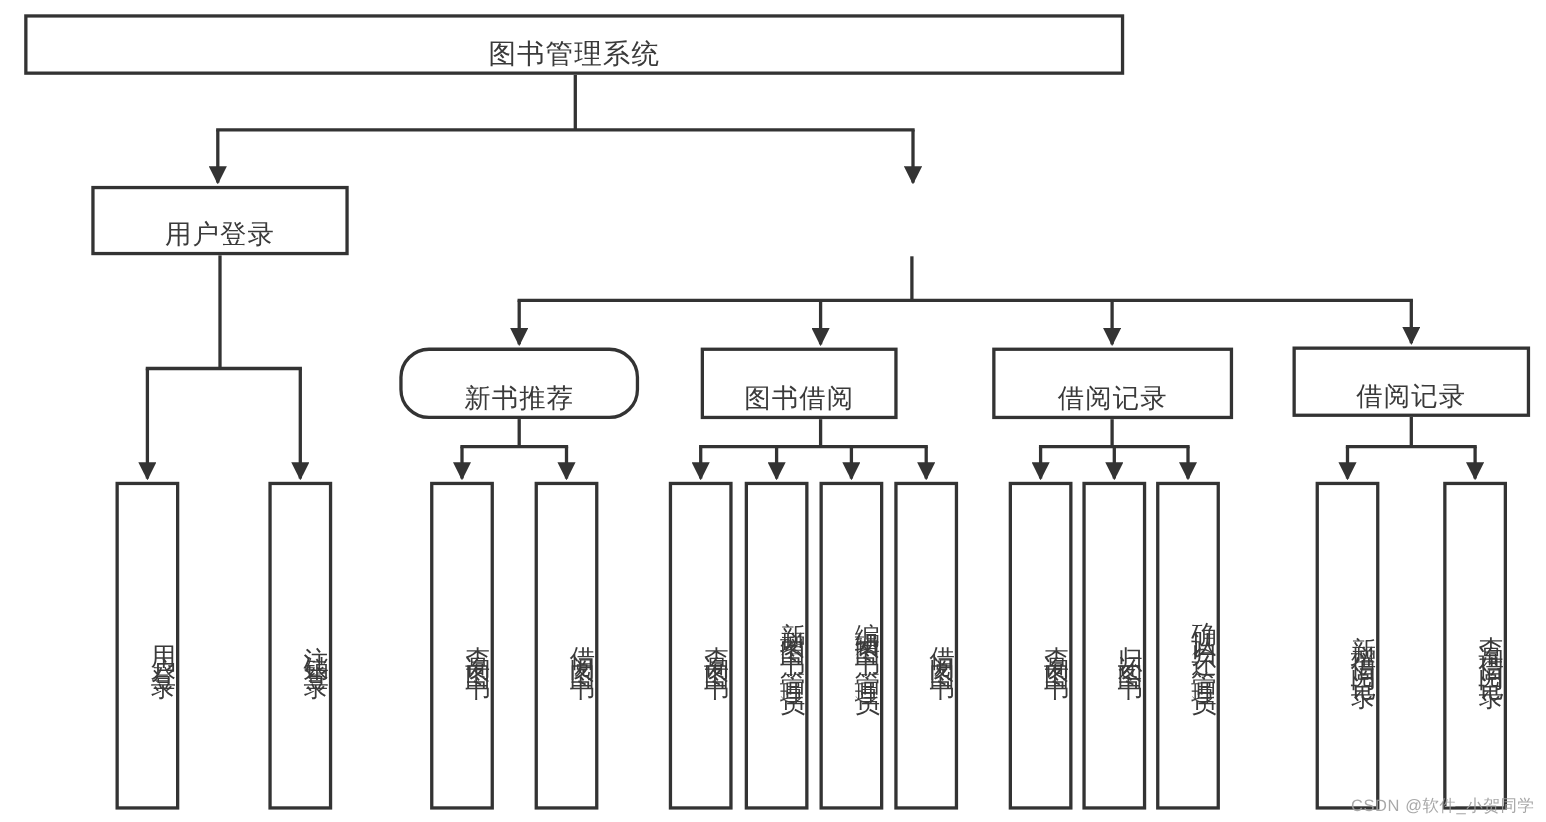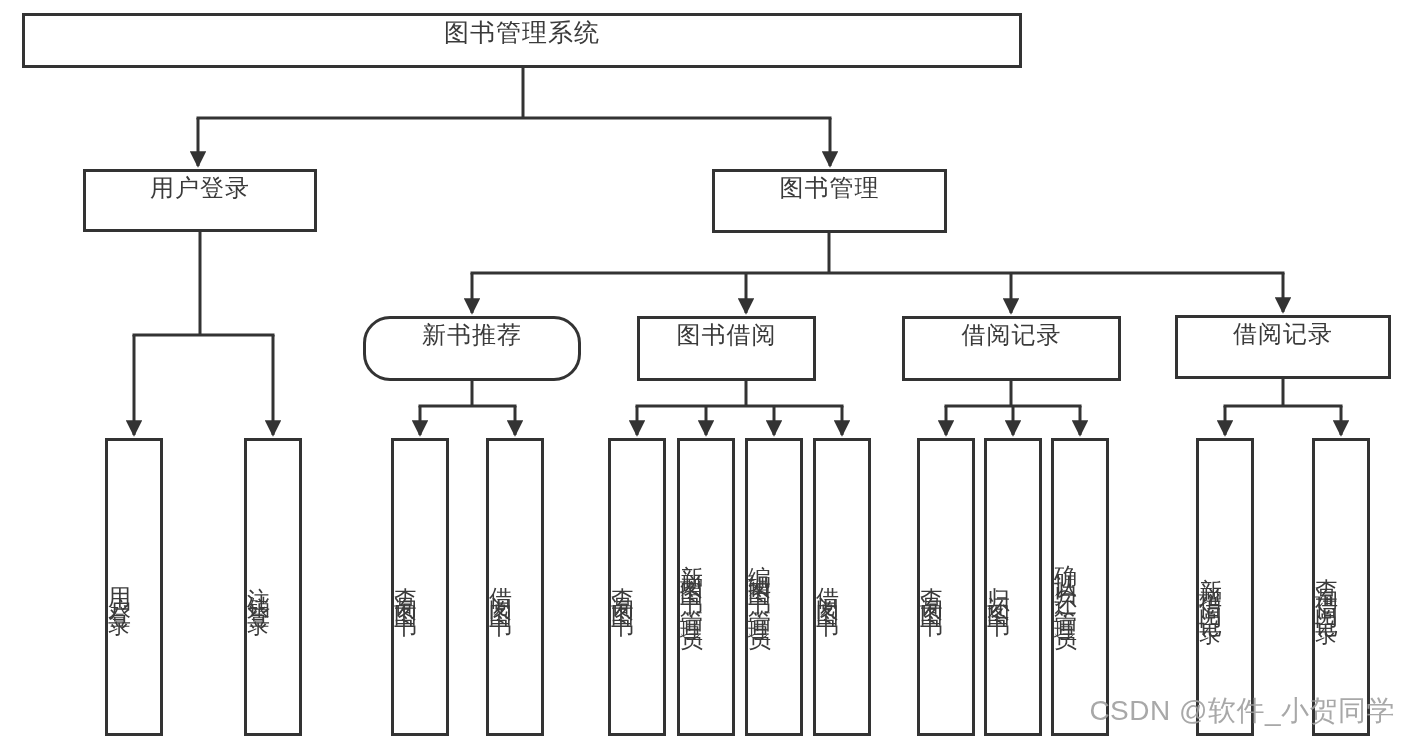--- a/index.html
+++ b/index.html
@@ -10,21 +10,21 @@
     font-family:"Liberation Sans","DejaVu Sans",sans-serif;
     overflow:hidden;
   }
   #wires{position:absolute;left:0;top:0;z-index:0;}
   .box{
     position:absolute;
     box-sizing:border-box;
     border:3px solid #333333;
     background:#ffffff;
     display:flex;
-    align-items:flex-start;
+    align-items:flex-end;
     justify-content:center;
     color:#3a3a3a;
     z-index:1;
   }
   .hlabel{
     font-size:24px;
     letter-spacing:1px;
     white-space:nowrap;
   }
   .root .hlabel{font-size:25px;}
@@ -32,23 +32,23 @@
   .vlabel{
     writing-mode:vertical-rl;
     font-size:23px;
     letter-spacing:9px;
     line-height:1;
     white-space:nowrap;
   }
   #watermark{
     position:absolute;
     right:10px;
-    bottom:17px;
+    bottom:5px;
     z-index:5;
-    font-size:28px;
+    font-size:15px;
     color:rgba(158,158,158,0.9);
     letter-spacing:0.5px;
     white-space:nowrap;
   }
   
   #n-root{left:22px;top:13px;width:1000px;height:55px;}
   #n-user-login{left:83px;top:169px;width:234px;height:63px;}
   #n-book-mgmt{left:712px;top:169px;width:235px;height:64px;}
   #n-new-book{left:363px;top:316px;width:218px;height:65px;border-radius:27px;}
   #n-book-borrow{left:637px;top:316px;width:179px;height:65px;}
@@ -122,23 +122,20 @@
     </g>
   </svg>
 
   <div id="n-root" class="box root">
     <span class="hlabel">图书管理系统</span>
   </div>
 
   <div id="n-user-login" class="box">
     <span class="hlabel">用户登录</span>
   </div>
-  <div id="n-book-mgmt" class="box">
-    <span class="hlabel">图书管理</span>
-  </div>
 
   <div id="n-new-book" class="box">
     <span class="hlabel">新书推荐</span>
   </div>
   <div id="n-book-borrow" class="box">
     <span class="hlabel">图书借阅</span>
   </div>
   <div id="n-current-borrow" class="box">
     <span class="hlabel">借阅记录</span>
   </div>

